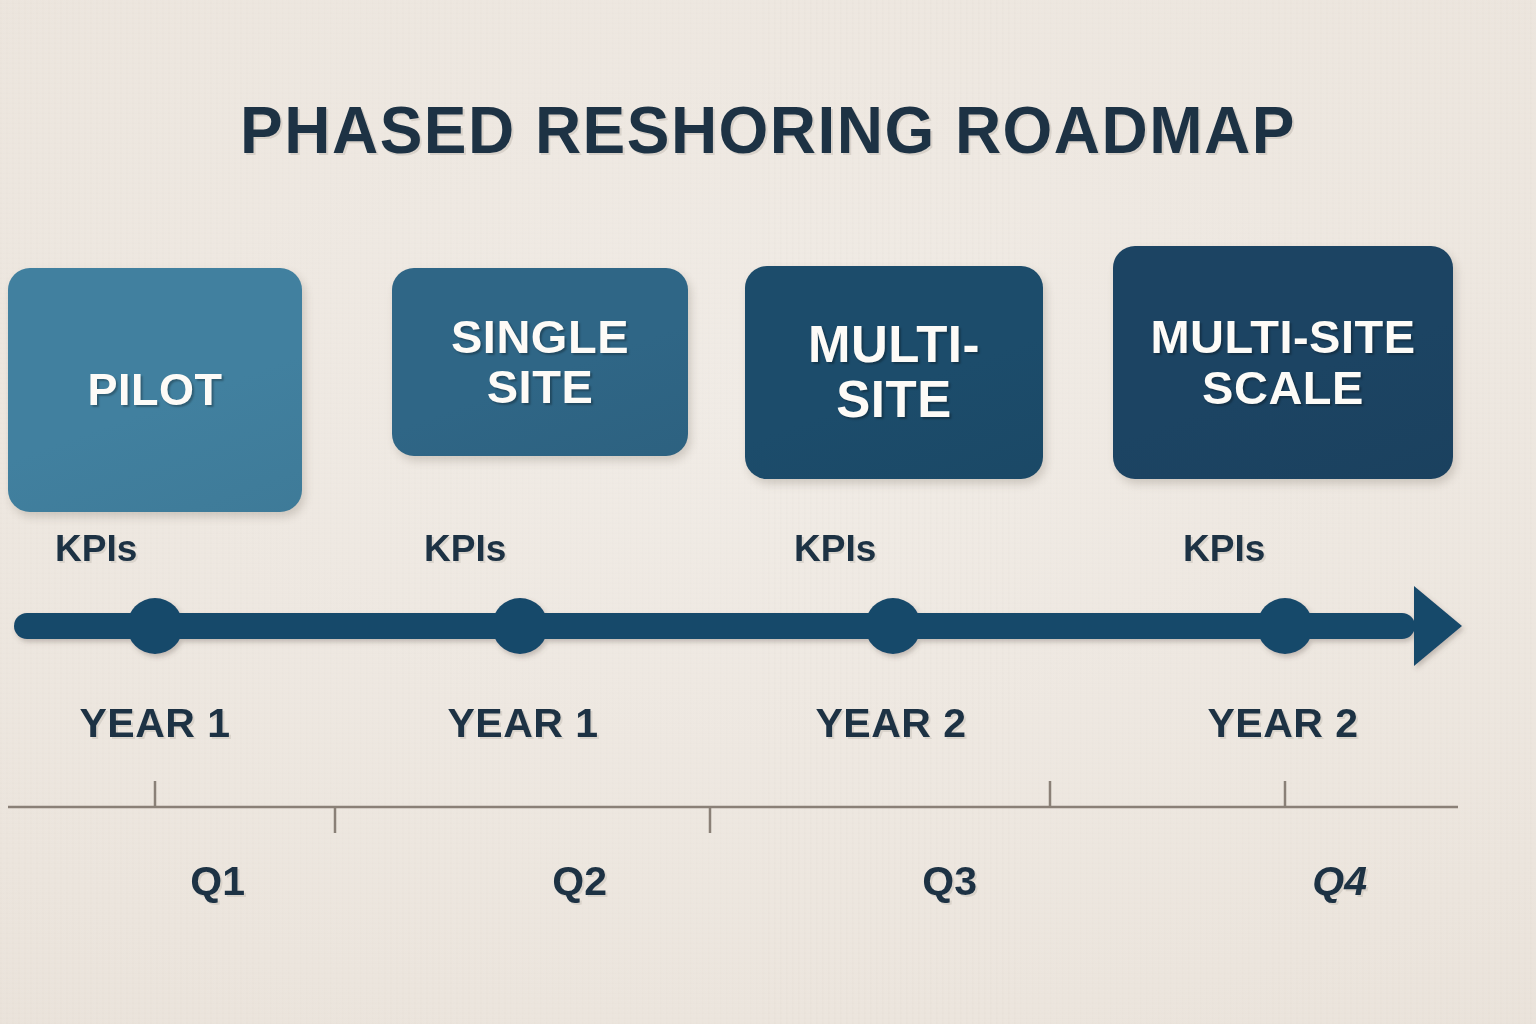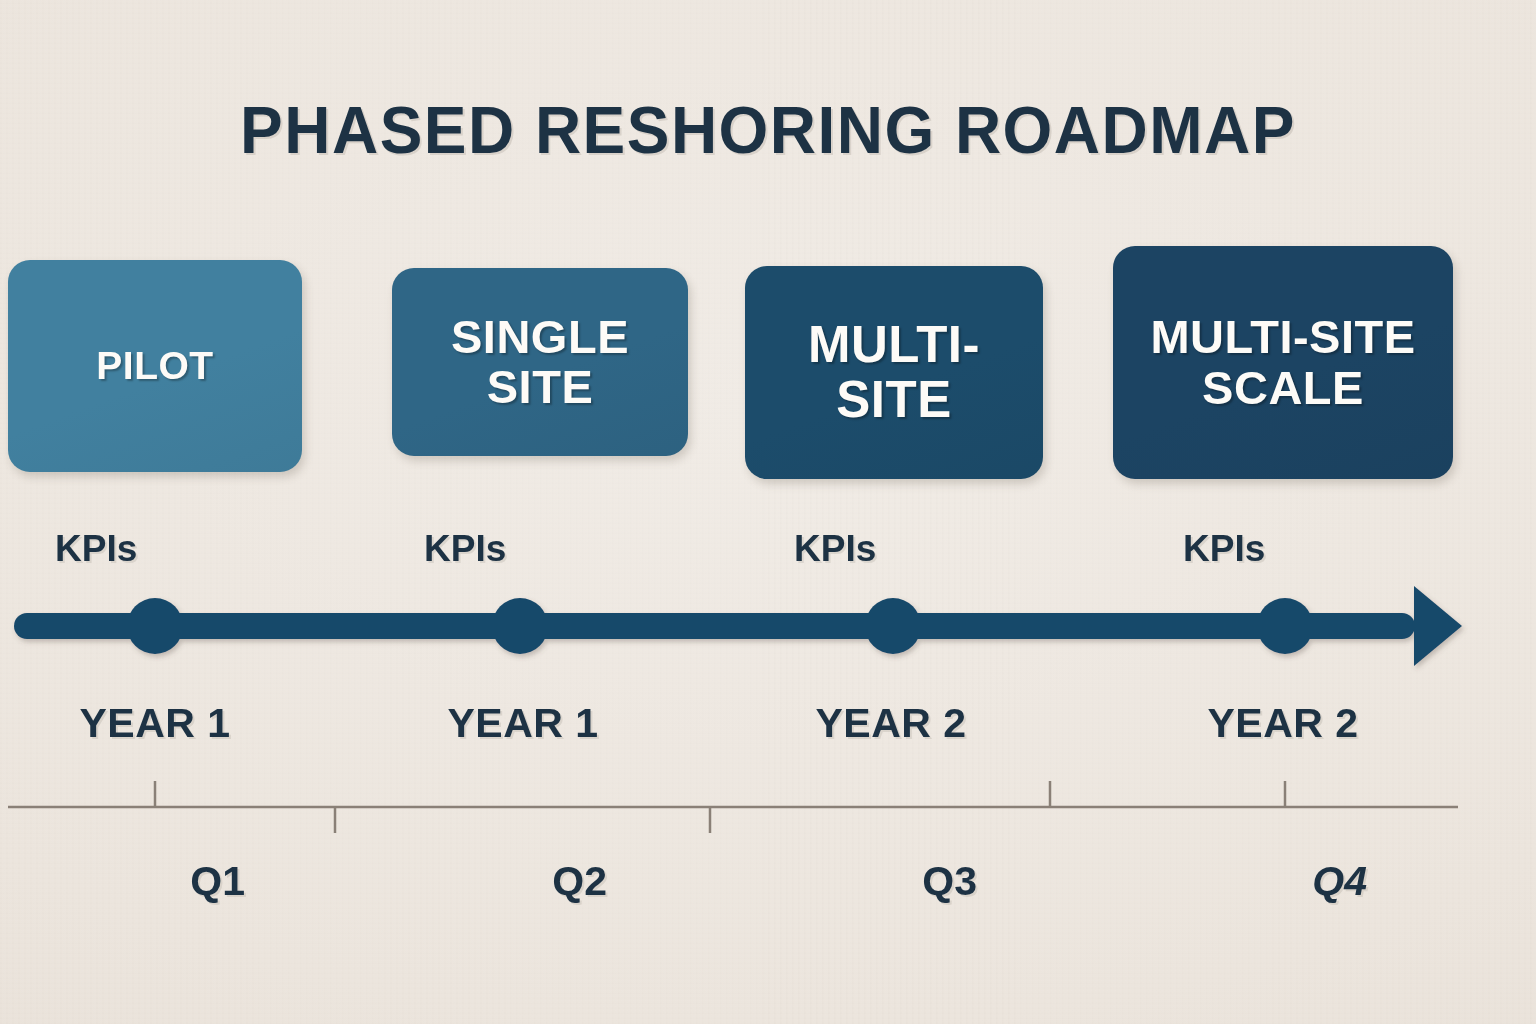--- a/index.html
+++ b/index.html
@@ -123,21 +123,21 @@
   }
 </style>
 </head>
 <body>
 
 <div id="canvas">
 
   <div id="title">PHASED RESHORING ROADMAP</div>
 
   <div id="cards-layer">
-      <div class="phase-card" style="left: 8px; top: 260px; width: 294px; height: 212px; background: linear-gradient(160deg, rgb(65, 128, 159) 0%, rgb(65, 128, 159) 55%, rgba(0, 0, 0, 0.1) 160%) rgb(65, 128, 159); font-size: 39px;">
+      <div class="phase-card" style="left: 8px; top: 268px; width: 294px; height: 244px; background: linear-gradient(160deg, rgb(65, 128, 159) 0%, rgb(65, 128, 159) 55%, rgba(0, 0, 0, 0.1) 160%) rgb(65, 128, 159); font-size: 45px;">
         <span>PILOT</span>
       </div>
       <div class="phase-card" style="left: 392px; top: 268px; width: 296px; height: 188px; background: linear-gradient(160deg, rgb(47, 102, 134) 0%, rgb(47, 102, 134) 55%, rgba(0, 0, 0, 0.1) 160%) rgb(47, 102, 134); font-size: 47px;">
         <span>SINGLE SITE</span>
       </div>
       <div class="phase-card" style="left: 745px; top: 266px; width: 298px; height: 213px; background: linear-gradient(160deg, rgb(28, 76, 107) 0%, rgb(28, 76, 107) 55%, rgba(0, 0, 0, 0.1) 160%) rgb(28, 76, 107); font-size: 51px;">
         <span>MULTI-SITE</span>
       </div>
       <div class="phase-card" style="left: 1113px; top: 246px; width: 340px; height: 233px; background: linear-gradient(160deg, rgb(28, 68, 99) 0%, rgb(28, 68, 99) 55%, rgba(0, 0, 0, 0.1) 160%) rgb(28, 68, 99); font-size: 47px;">
         <span>MULTI-SITE SCALE</span>

